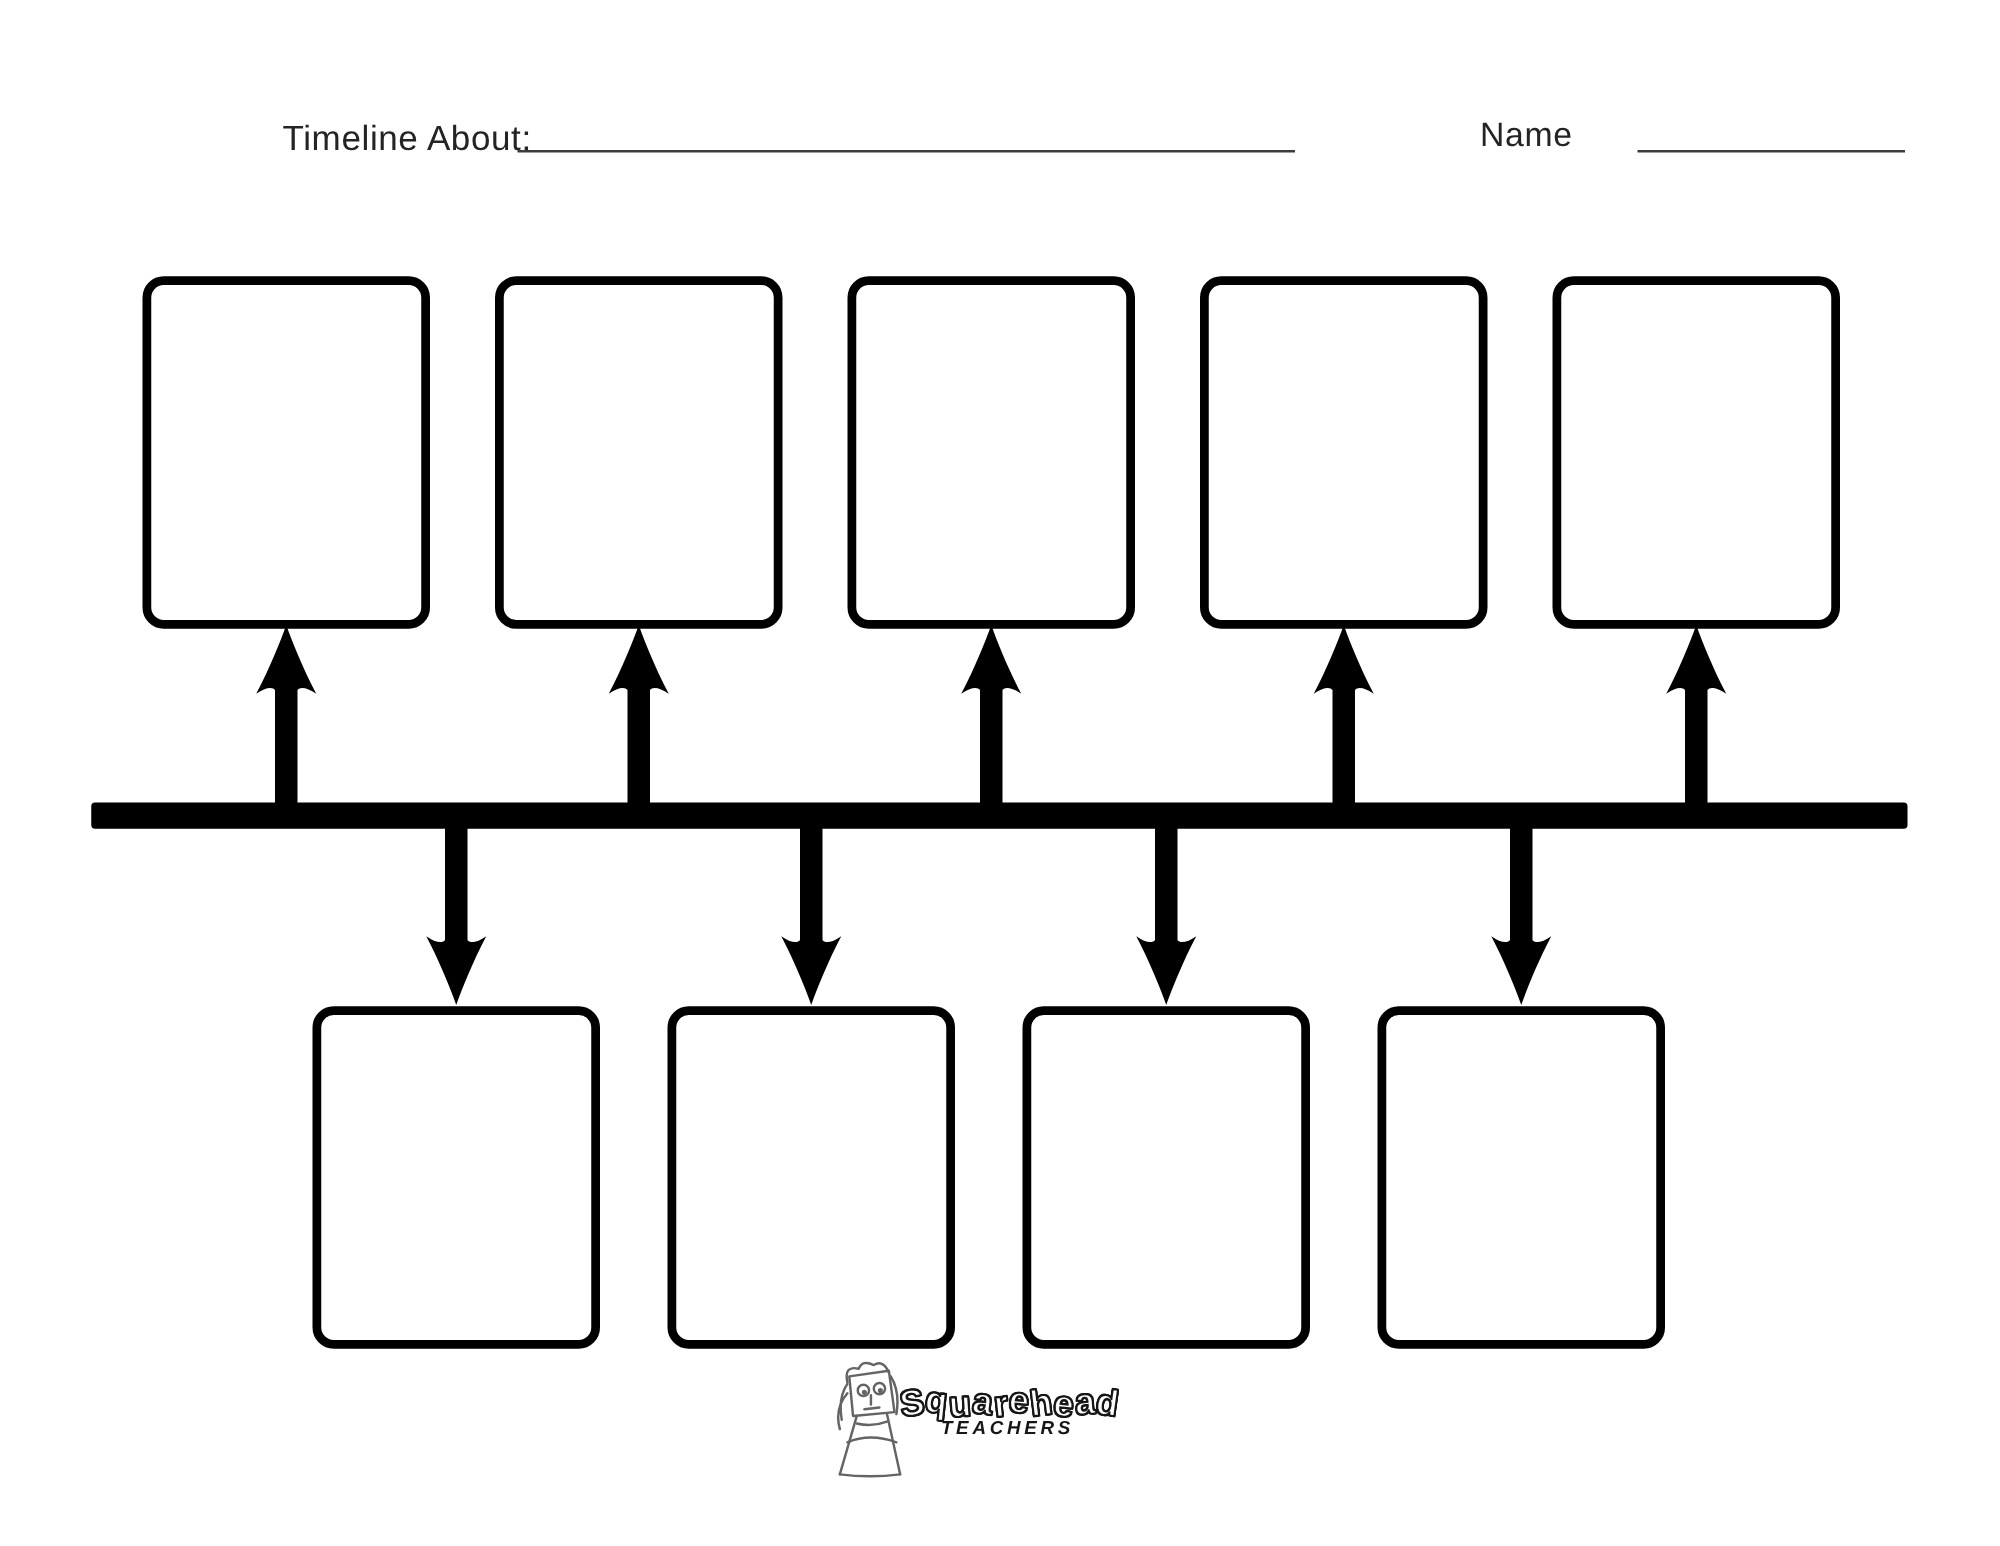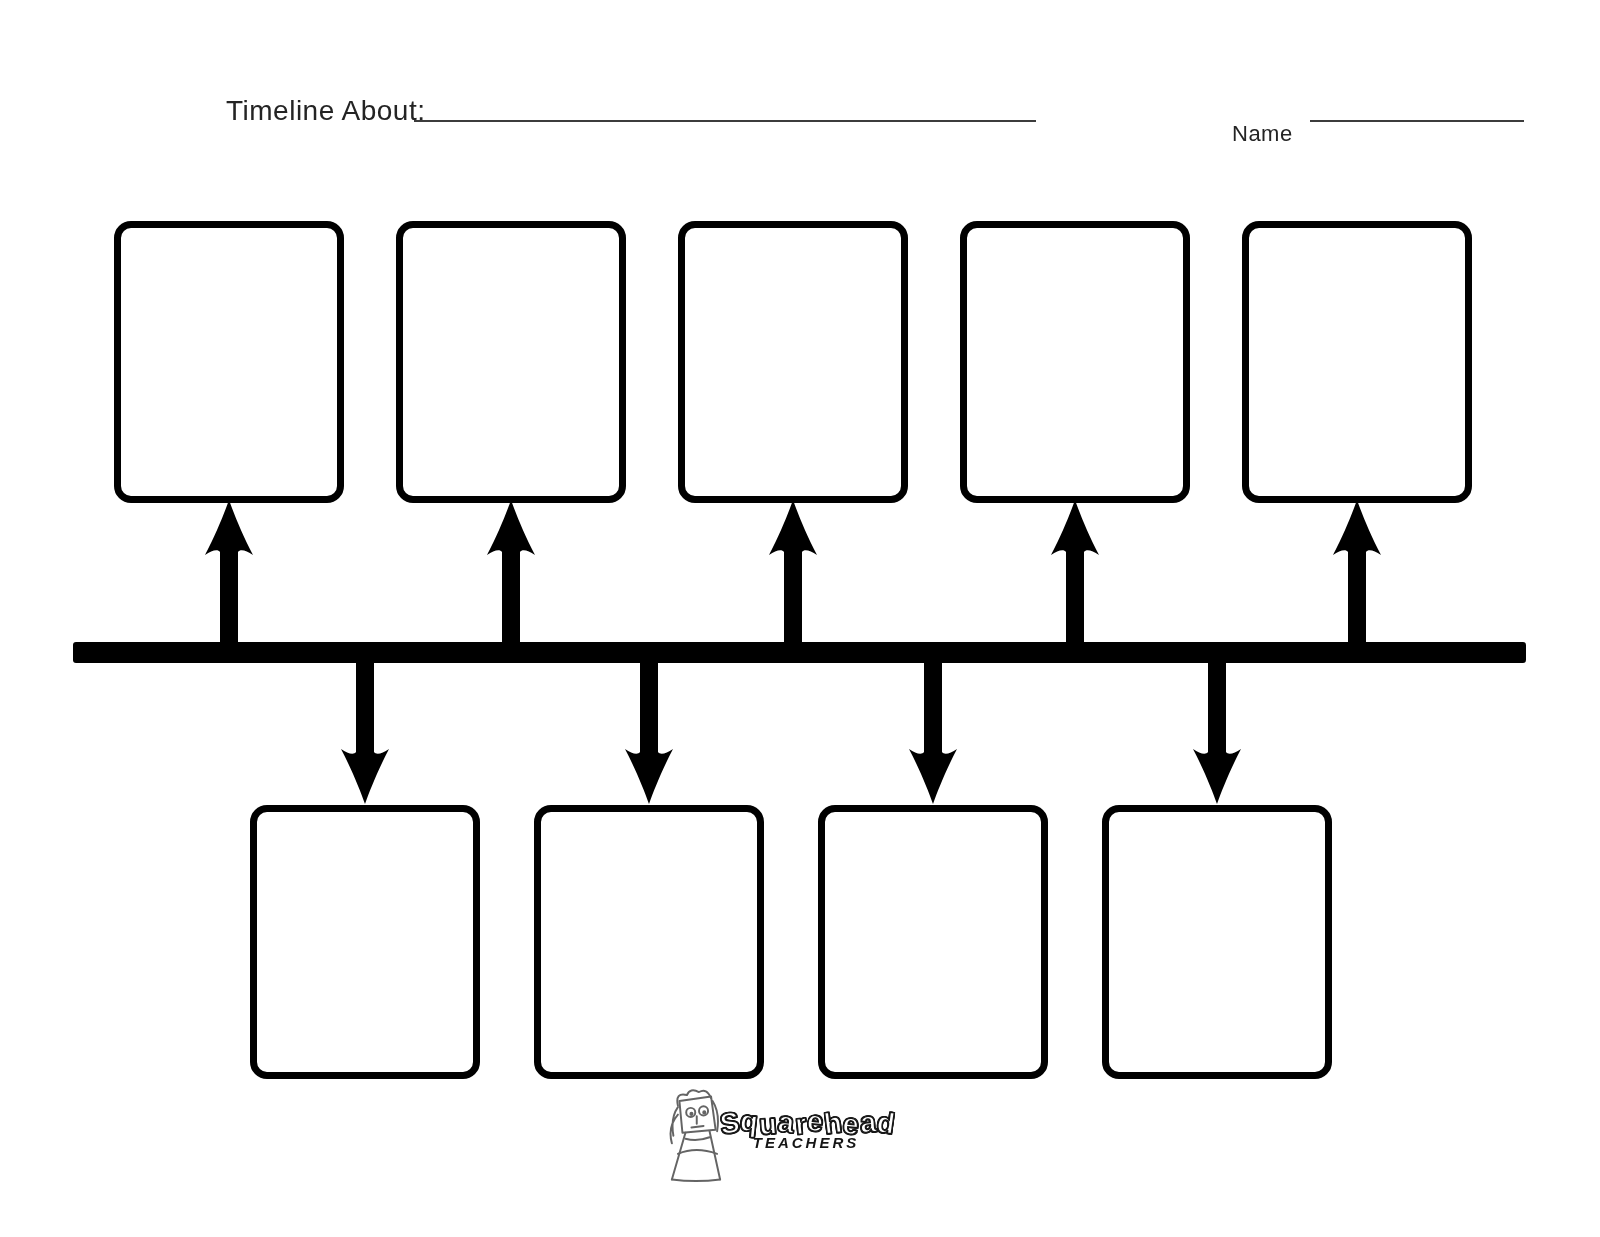--- a/index.html
+++ b/index.html
@@ -2,21 +2,21 @@
 <html><head>
 <meta charset="utf-8">
 <style>
   html,body{margin:0;padding:0;background:#ffffff;}
   #canvas{
     position:relative;width:1600px;height:1237px;background:#ffffff;
     overflow:hidden;font-family:"Liberation Sans",sans-serif;padding-left:44px;
   }
   .hdr-label{position:absolute;color:#242424;font-size:28px;letter-spacing:.5px;white-space:nowrap;}
   #aboutLabel{left:226px;top:95px;}
-  #nameLabel{left:1232px;top:93px;font-size:22px;margin-top:28px;}
+  #nameLabel{left:1184px;top:93px;font-size:27px;}
   .blank{position:absolute;height:0;border-bottom:2px solid #3c3c3c;}
   #aboutBlank{left:414px;top:120px;width:622px;}
   #nameBlank{left:1310px;top:120px;width:214px;}
   #diagram{position:absolute;left:0;top:0;width:1600px;height:1237px;}
   .ebox{
     position:absolute;box-sizing:border-box;background:#ffffff;
     border:7px solid #000000;border-radius:17px;
   }
   #logo{position:absolute;left:650px;top:1082px;width:260px;height:110px;}
   #doodle{position:absolute;left:8px;top:4px;width:76px;height:98px;}

